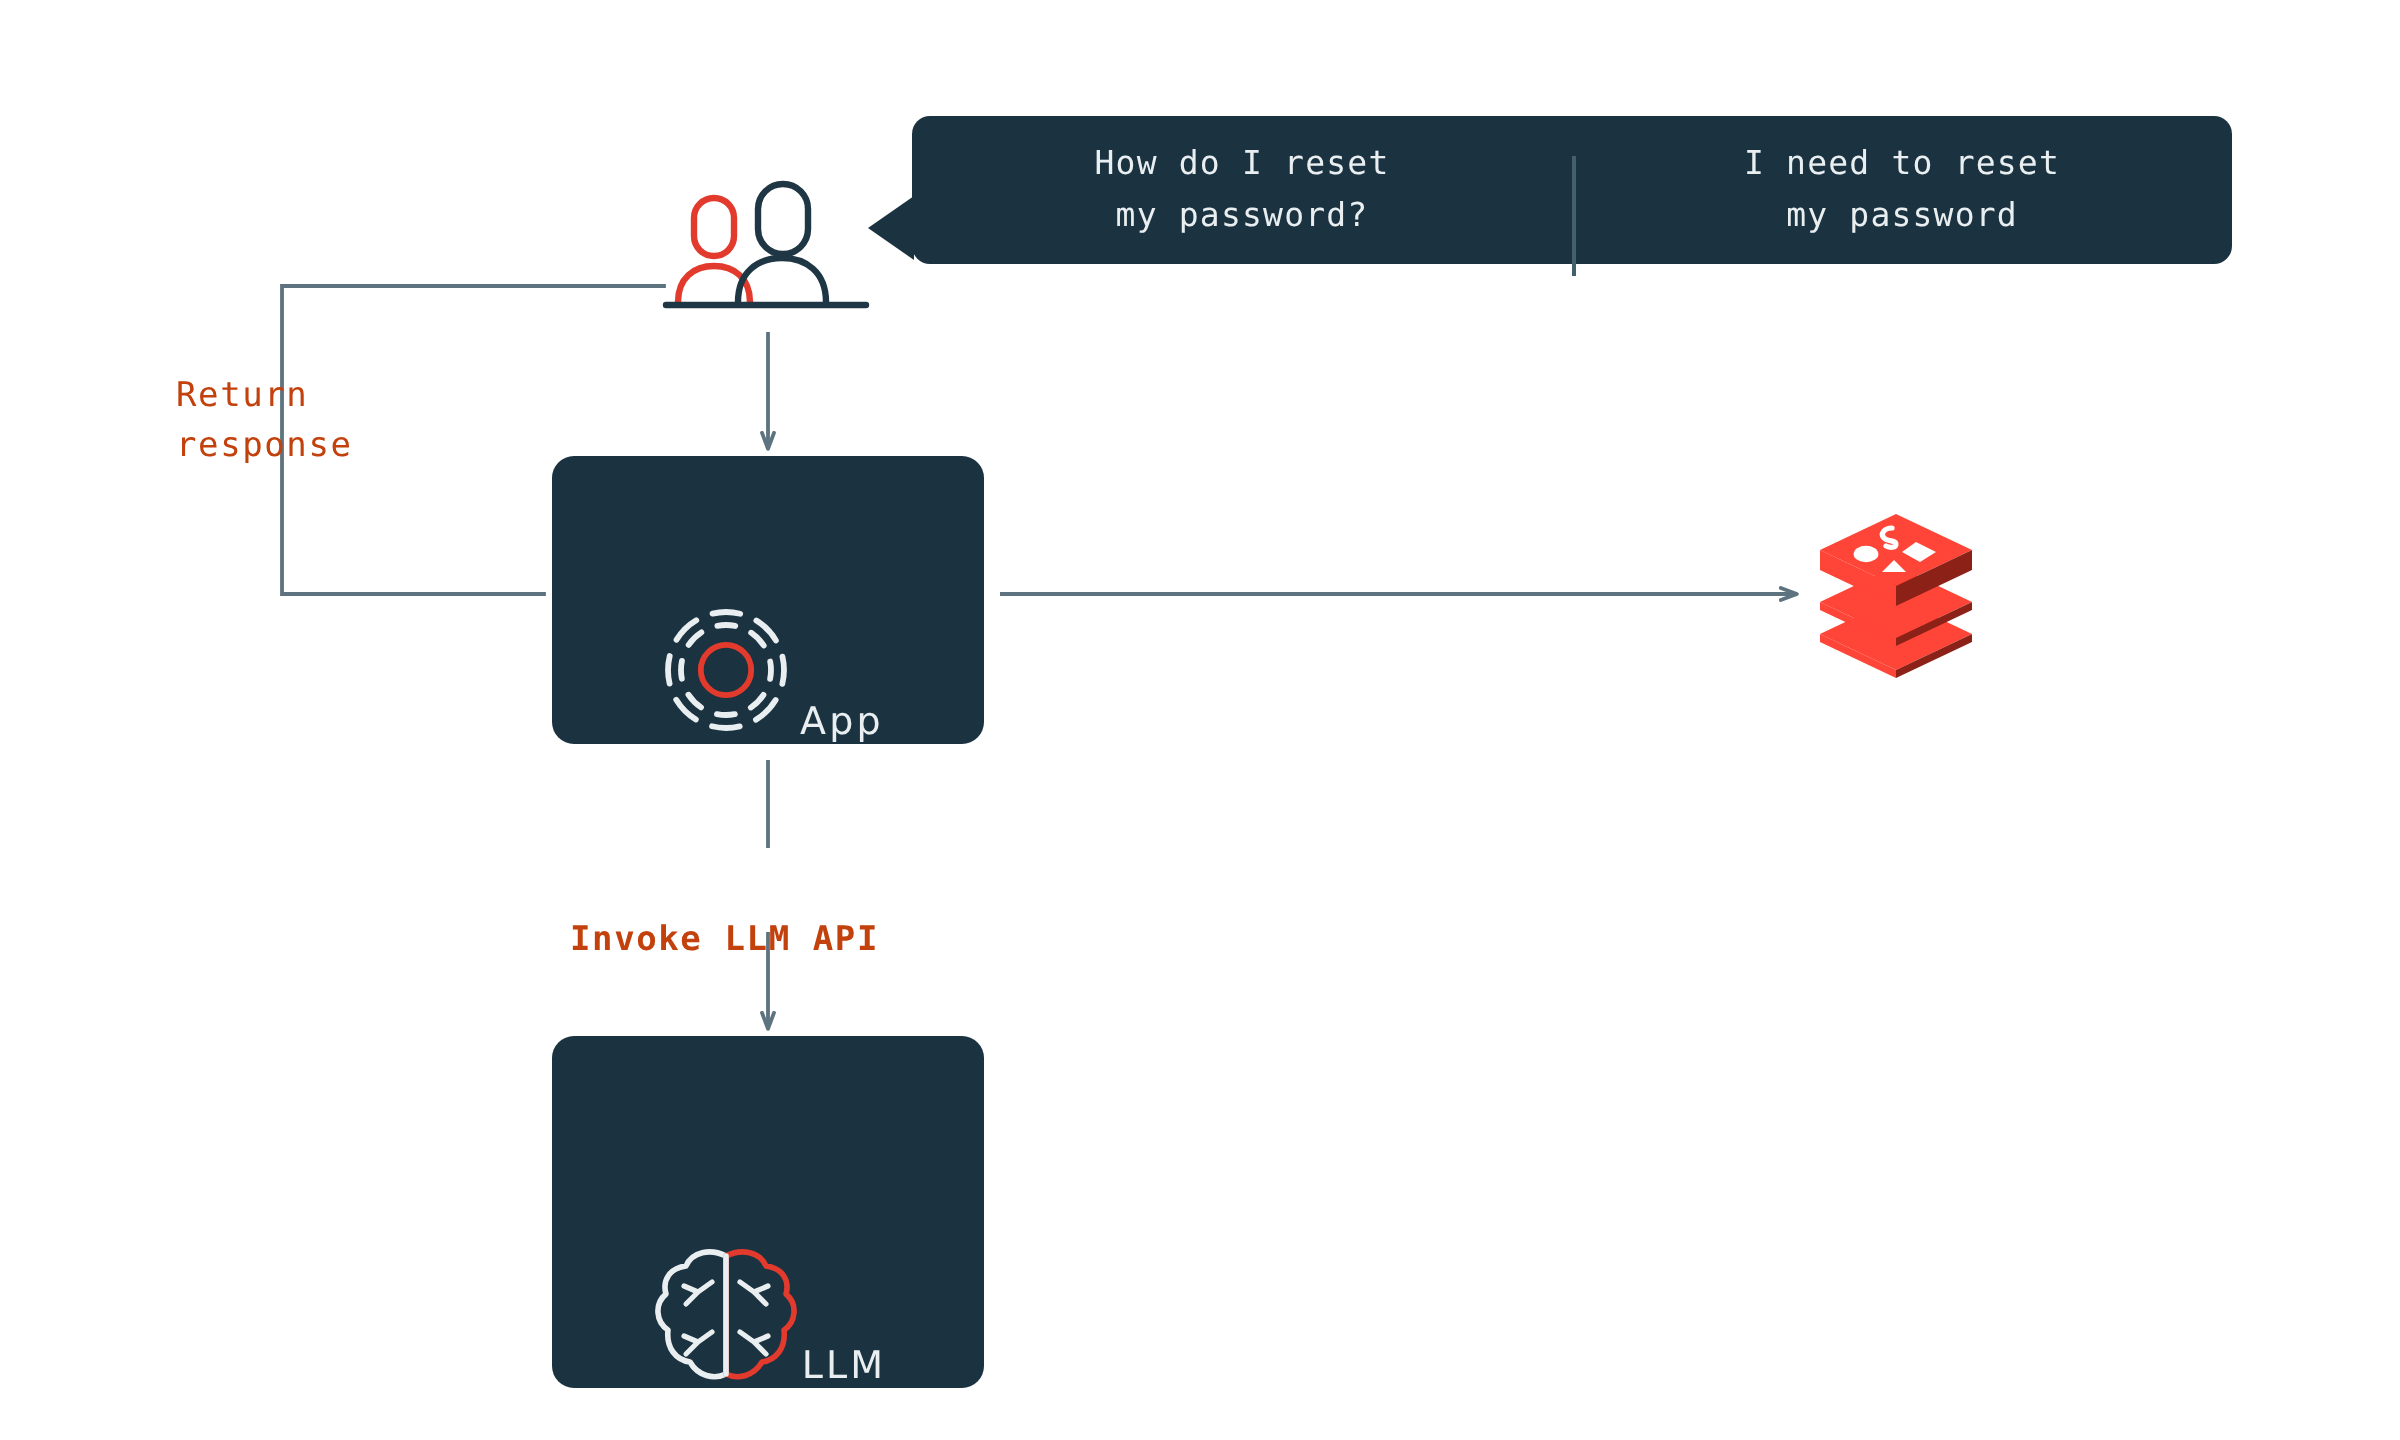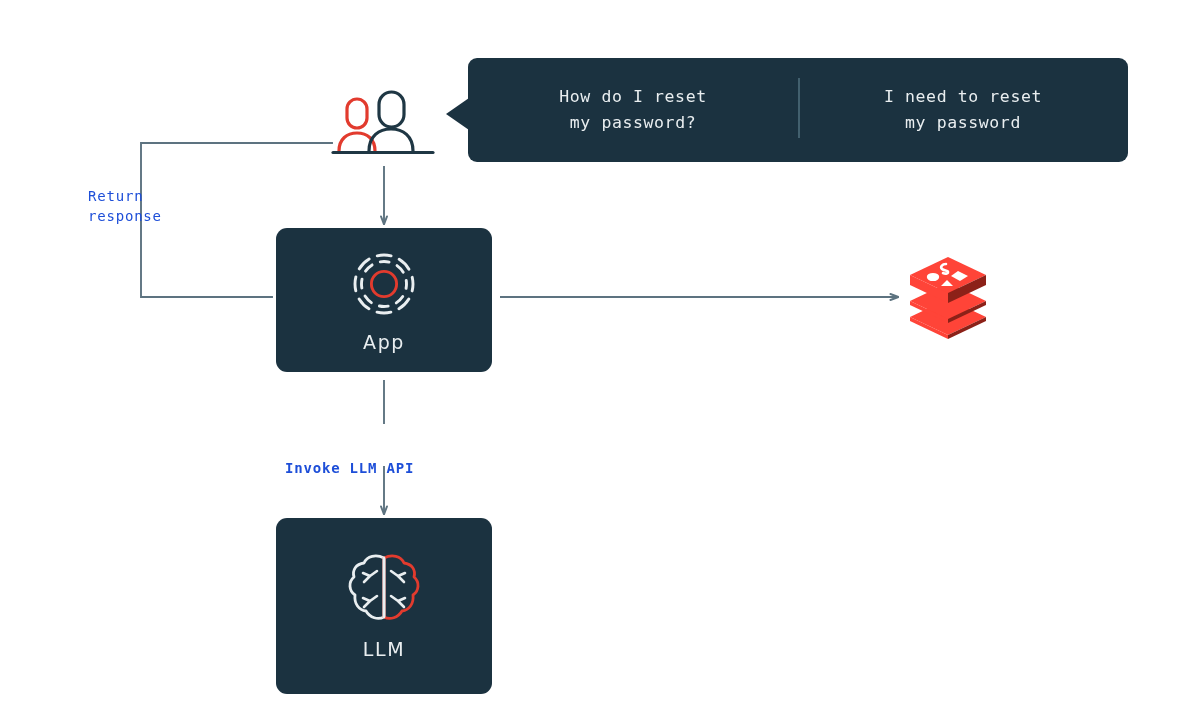--- a/index.html
+++ b/index.html
@@ -24,24 +24,24 @@
     position: absolute;
     left: 0; top: 0;
     width: 1200px;
     height: 720px;
     pointer-events: none;
   }
 
   
   .bubble {
     position: absolute;
-    left: 468px;
+    left: 456px;
     top: 58px;
     width: 660px;
-    height: 104px;
+    height: 74px;
     background: #1b3240;
     border-radius: 9px;
     display: flex;
     align-items: center;
   }
   .bubble-tail {
     position: absolute;
     left: -22px;
     top: 40px;
     width: 0; height: 0;
@@ -77,22 +77,21 @@
     width: 104px;
     height: 72px;
   }
 
   
   .node {
     position: absolute;
     background: #1b3240;
     border-radius: 11px;
     display: flex;
-    flex-direction: column;
-    align-items: center;
+    align-items: flex-end;
     justify-content: center;
   }
   .node-app {
     left: 276px;
     top: 228px;
     width: 216px;
     height: 144px;
   }
   .node-llm {
     left: 276px;
@@ -118,22 +117,22 @@
     position: absolute;
     left: 906px;
     top: 253px;
     width: 84px;
     height: 86px;
   }
 
   
   .edge-label {
     position: absolute;
-    color: #1d4ed8;
-    font-size: 14px;
+    color: #c2410c;
+    font-size: 17px;
     letter-spacing: 0.8px;
     white-space: pre-line;
     line-height: 1.45;
   }
   .lbl-check  { left: 562px; top: 266px; }
   .lbl-invoke { left: 285px; top: 458px; font-weight: bold; }
   .lbl-return { left: 88px;  top: 186px; text-align: left; }
 </style>
 </head>
 <body>

